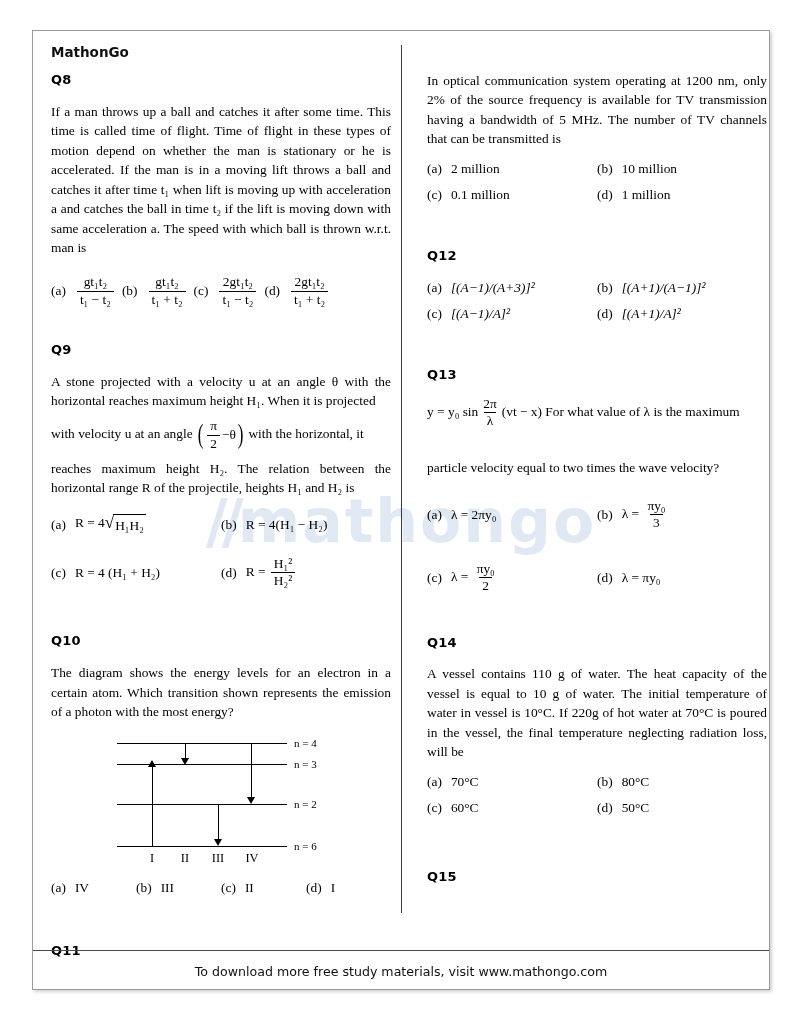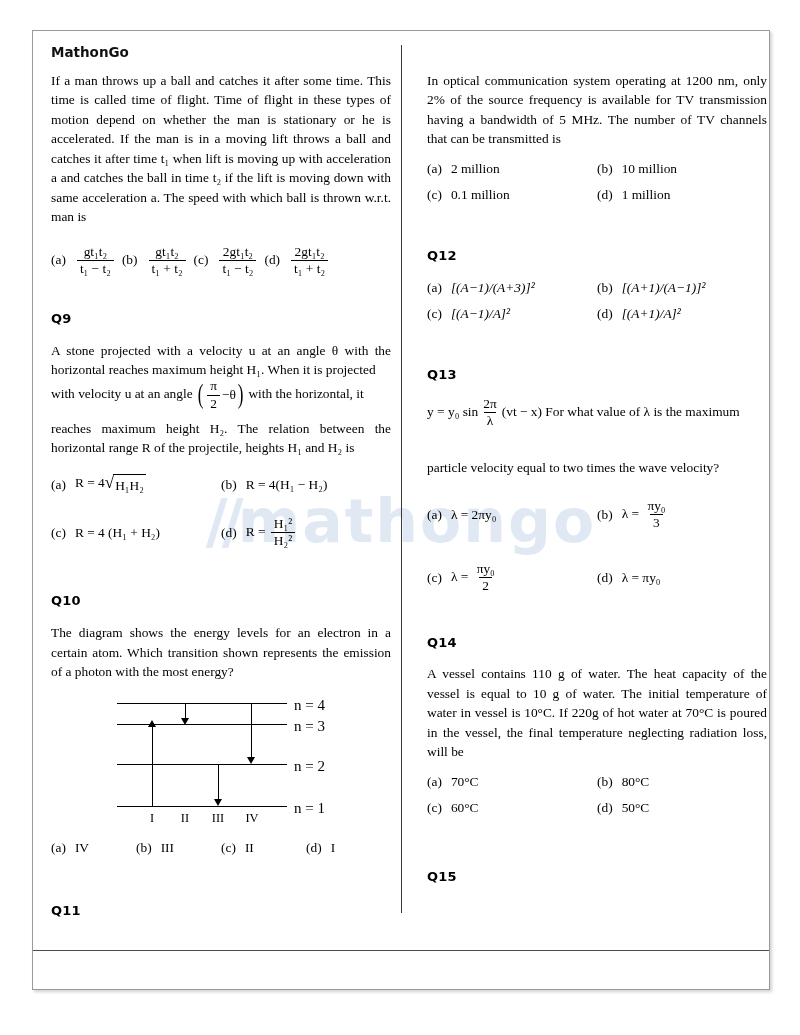--- a/index.html
+++ b/index.html
@@ -149,21 +149,21 @@
     height: 130px;
     margin: 12px 0 4px 0;
   }
   .lvl {
     position: absolute;
     height: 0;
     border-top: 1.6px solid #000;
   }
   .lvl-label {
     position: absolute;
-    font-size: 15px;
+    font-size: 11px;
     white-space: nowrap;
   }
   .arrow-line {
     position: absolute;
     width: 0;
     border-left: 1.4px solid #000;
   }
   .arrowhead {
     position: absolute;
     width: 0; height: 0;
@@ -210,20 +210,21 @@
     <span>MathonGo</span>
   </div>
 
   <div class="divider"></div>
 
   <div class="columns">
 
     <div class="col col-left">
 
       <div class="qblock">
+        <div class="qlabel">Q8</div>
         <div class="qbody">If a man throws up a ball and catches it after some time. This time is called time of flight. Time of flight in these types of motion depend on whether the man is stationary or he is accelerated. If the man is in a moving lift throws a ball and catches it after time t₁ when lift is moving up with acceleration a and catches the ball in time t₂ if the lift is moving  down with same acceleration a. The speed with which ball is thrown w.r.t. man is</div>
         <div class="opts opts-4inline" style="margin-top:18px;">
           <div class="opt">
             <span class="tag">(a)</span>
             <span class="frac">
               <span class="num">gt₁t₂</span>
               <span class="den">t₁ − t₂</span>
             </span>
           </div>
           <div class="opt">
@@ -246,21 +247,21 @@
               <span class="num">2gt₁t₂</span>
               <span class="den">t₁ + t₂</span>
             </span>
           </div>
         </div>
       </div>
 
       <div class="qblock" style="margin-top:34px;">
         <div class="qlabel">Q9</div>
         <div class="qbody">A stone projected with a velocity u at an angle θ with the horizontal reaches maximum height H₁. When it is projected</div>
-        <div class="qbody" style="">
+        <div class="qbody" style="margin-top:9px;">
           <span>with velocity u at an angle</span>
           <span class="paren-big">
             <span class="pl">(</span>
             <span class="frac">
               <span class="num">π</span>
               <span class="den">2</span>
             </span>
             <span>−θ</span>
             <span class="pr">)</span>
           </span>
@@ -308,21 +309,21 @@
           <div class="lvl" style="left:66px; top:9px; width:170px;"></div>
           <div class="lvl-label" style="left:243px; top:1px;">n = 4</div>
 
           <div class="lvl" style="left:66px; top:30px; width:170px;"></div>
           <div class="lvl-label" style="left:243px; top:22px;">n = 3</div>
 
           <div class="lvl" style="left:66px; top:70px; width:170px;"></div>
           <div class="lvl-label" style="left:243px; top:62px;">n = 2</div>
 
           <div class="lvl" style="left:66px; top:112px; width:170px;"></div>
-          <div class="lvl-label" style="left:243px; top:104px;">n = 1</div>
+          <div class="lvl-label" style="left:243px; top:104px;">n = 6</div>
 
           <div class="arrow-line" style="left:101px; top:31px; height:81px;"></div>
           <div class="arrowhead ah-up" style="left:97px; top:26px;"></div>
 
           <div class="arrow-line" style="left:134px; top:9px; height:16px;"></div>
           <div class="arrowhead ah-down" style="left:130px; top:24px;"></div>
 
           <div class="arrow-line" style="left:167px; top:70px; height:36px;"></div>
           <div class="arrowhead ah-down" style="left:163px; top:105px;"></div>
 
@@ -473,14 +474,15 @@
       </div>
 
       <div class="qblock" style="margin-top:44px;">
         <div class="qlabel">Q15</div>
       </div>
 
     </div>
   </div>
 
   <div class="footer-rule"></div>
+  <div class="footer-text">To download more free study materials, visit www.mathongo.com</div>
 
 </div>
 
 </body></html>

